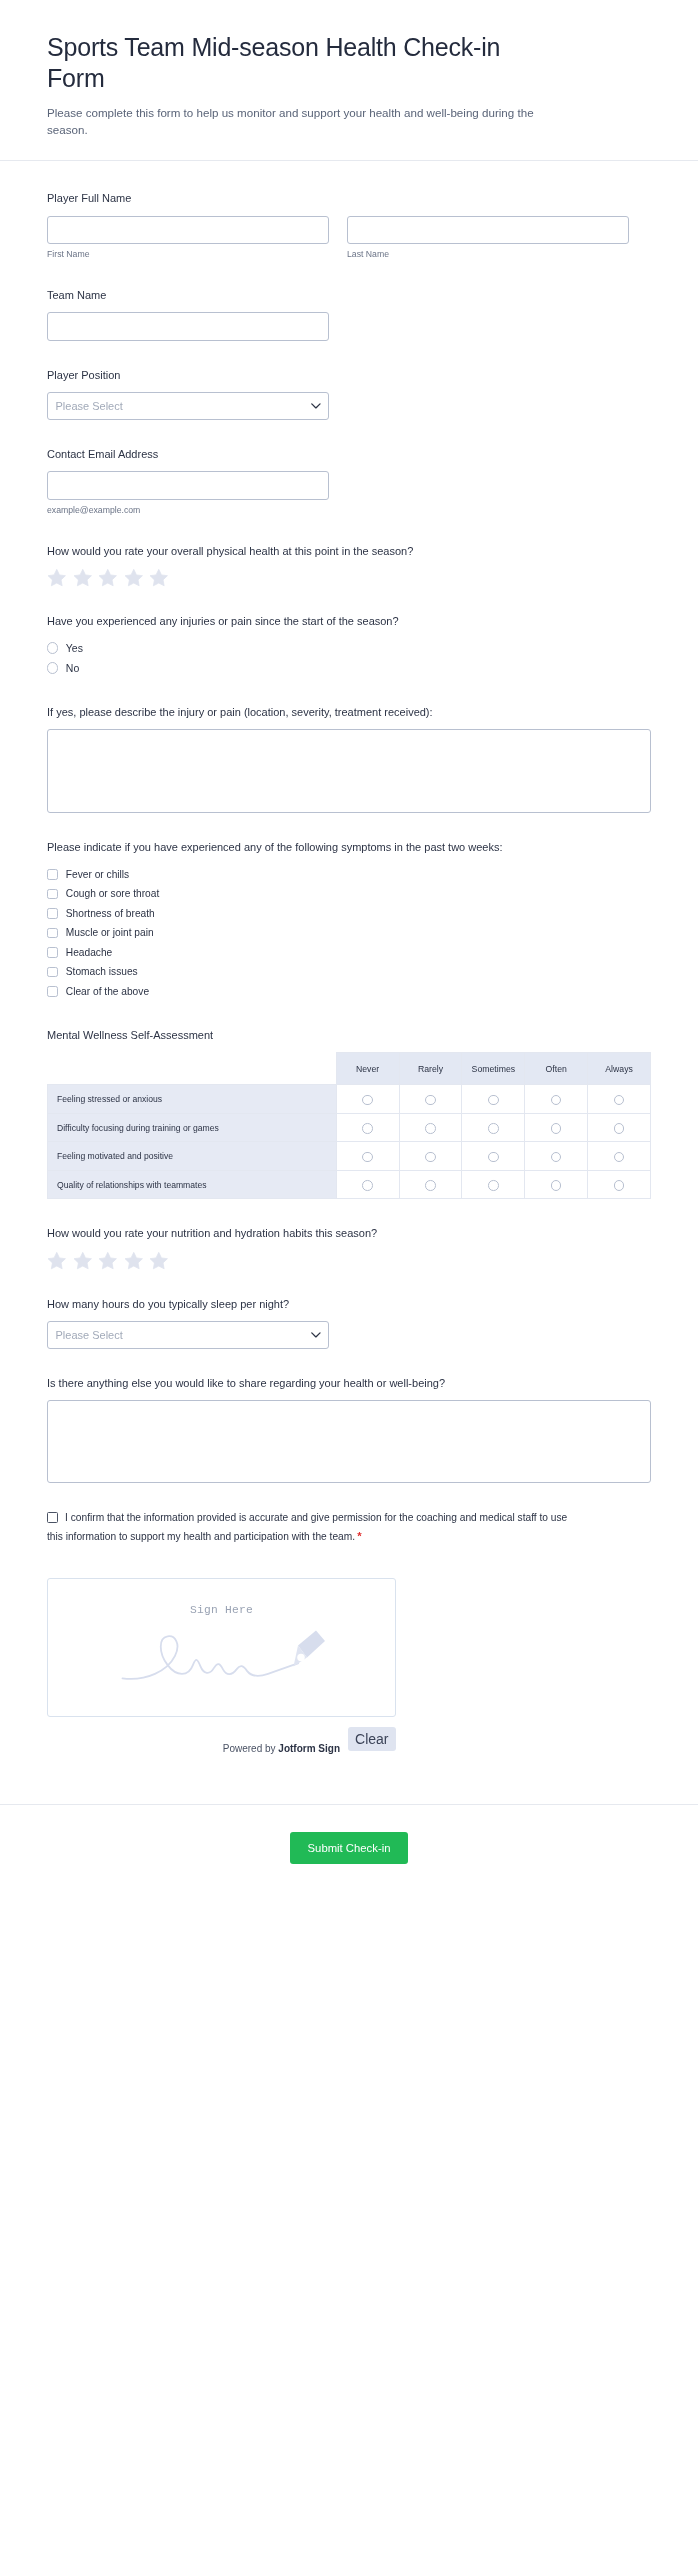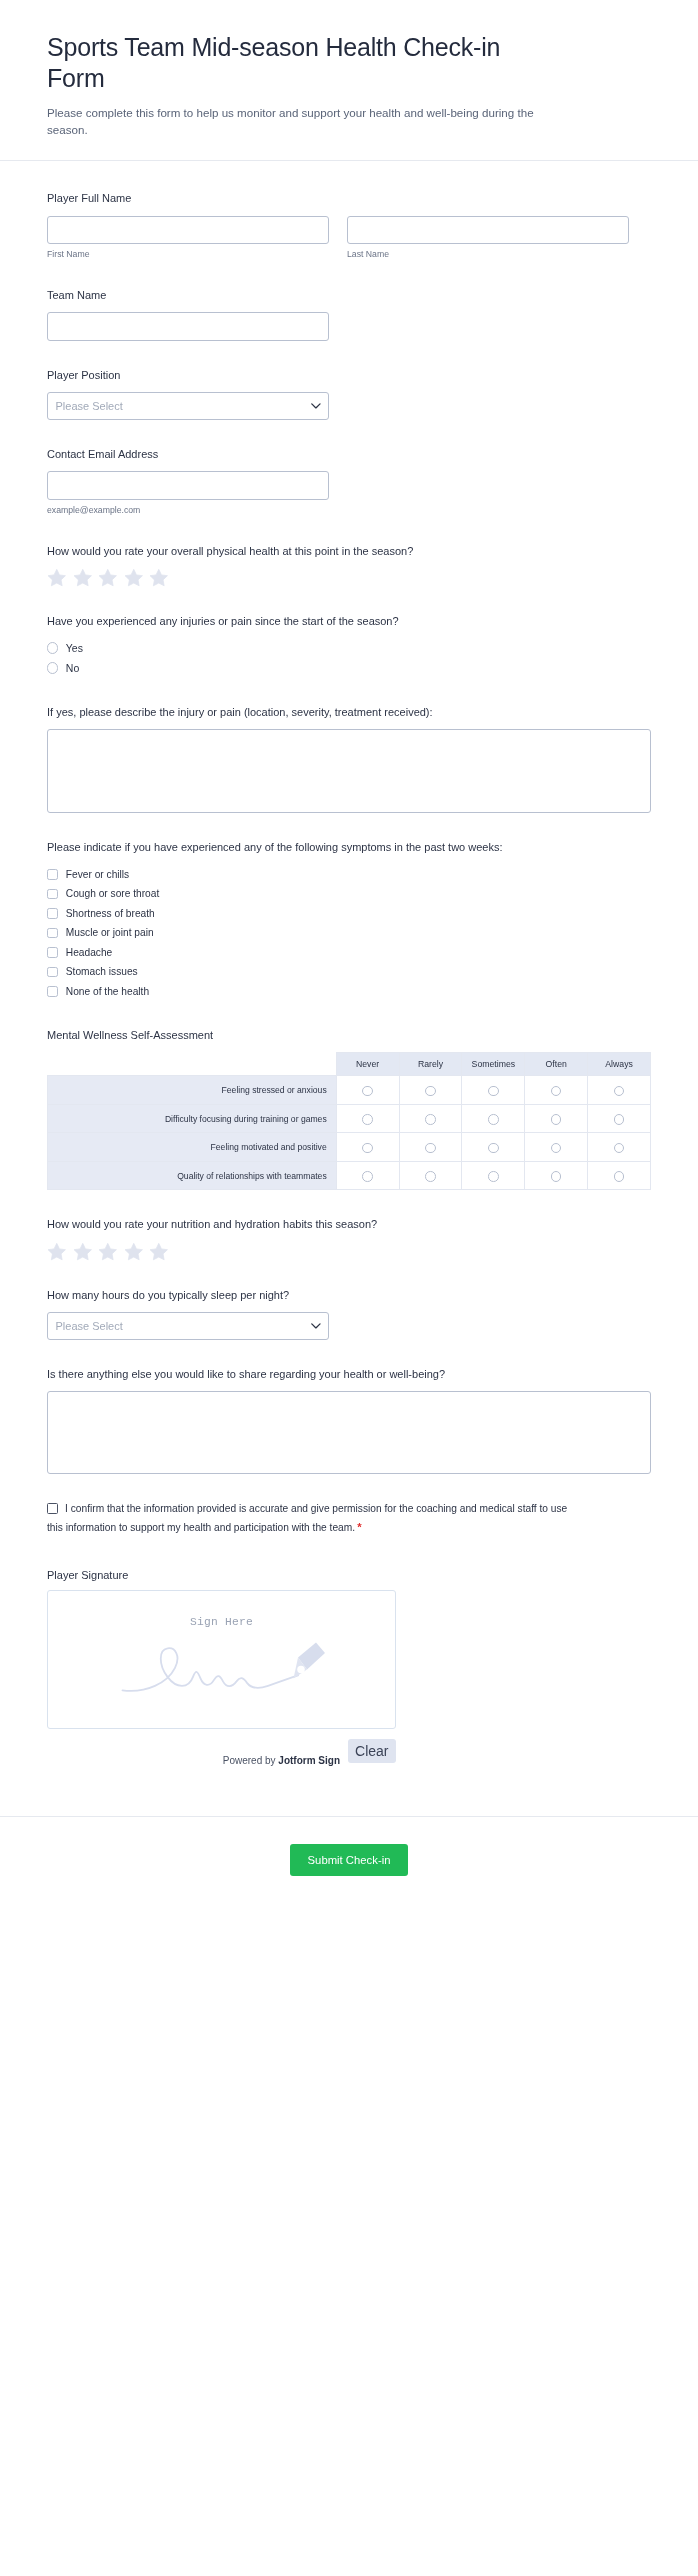--- a/index.html
+++ b/index.html
@@ -184,31 +184,31 @@
     font-weight: normal;
   }
   .matrix thead th.corner {
     border: none;
     background: transparent;
   }
   .matrix thead th.opt {
     background: #e3e8f3;
     color: #2c3345;
     font-size: 8.7px;
-    height: 23px;
+    height: 32px;
     text-align: center;
     padding: 0 3px;
   }
   .matrix tbody td.rowlabel {
     background: #e6eaf4;
     color: #2c3345;
     font-size: 8.6px;
     padding: 0 9px;
     height: 28.5px;
-    text-align: right;
+    text-align: left;
   }
   .matrix tbody td.cell {
     background: #fff;
     text-align: center;
     height: 28.5px;
   }
   .matrix .mcircle {
     width: 10.5px;
     height: 10.5px;
     border-radius: 50%;
@@ -439,21 +439,21 @@
           <div class="check-item">
             <span class="check-box"></span>
             <span class="check-label">Headache</span>
           </div>
           <div class="check-item">
             <span class="check-box"></span>
             <span class="check-label">Stomach issues</span>
           </div>
           <div class="check-item">
             <span class="check-box"></span>
-            <span class="check-label">None of the health</span>
+            <span class="check-label">Clear of the above</span>
           </div>
         </div>
     </div>
 
     <div class="field-block">
       <div class="field-label">Mental Wellness Self-Assessment</div>
       <table class="matrix">
         <thead>
           <tr id="matrix-head">
               <th class="corner col-label"></th>
@@ -541,21 +541,20 @@
       <textarea class="textarea-box ta-extra" placeholder="" style=""></textarea>
     </div>
 
     <div class="consent-block">
       <div class="consent-text">
         <span class="consent-box"></span><span>I confirm that the information provided is accurate and give permission for the coaching and medical staff to use this information to support my health and participation with the team.</span><span class="req-star">*</span>
       </div>
     </div>
 
     <div class="field-block">
-      <div class="sig-label">Player Signature</div>
       <div class="sig-pad">
         <div class="sig-here-text">Sign Here</div>
         <div class="sig-inner">
           <svg width="225" height="83" viewBox="0 0 300 110">
             <path d="M18 88 C 50 92, 78 78, 88 58 C 96 42, 88 30, 78 32 C 66 34, 66 54, 78 70 C 90 86, 106 86, 112 70 C 116 60, 118 62, 122 72 C 126 82, 134 84, 140 74 C 145 66, 148 68, 152 76 C 157 85, 164 84, 170 76 C 175 69, 179 71, 184 78 C 190 86, 200 86, 212 82 C 226 77, 240 72, 252 68" fill="none" stroke="#d7dded" stroke-width="2.4" stroke-linecap="round"></path>
             <path d="M252 44 L276 24 L288 38 L264 60 Z" fill="#d7dded"></path>
             <path d="M252 44 L264 60 L246 72 Z" fill="#dfe4f1"></path>
             <circle cx="256" cy="60" r="5" fill="#ffffff"></circle>
           </svg>
         </div>

